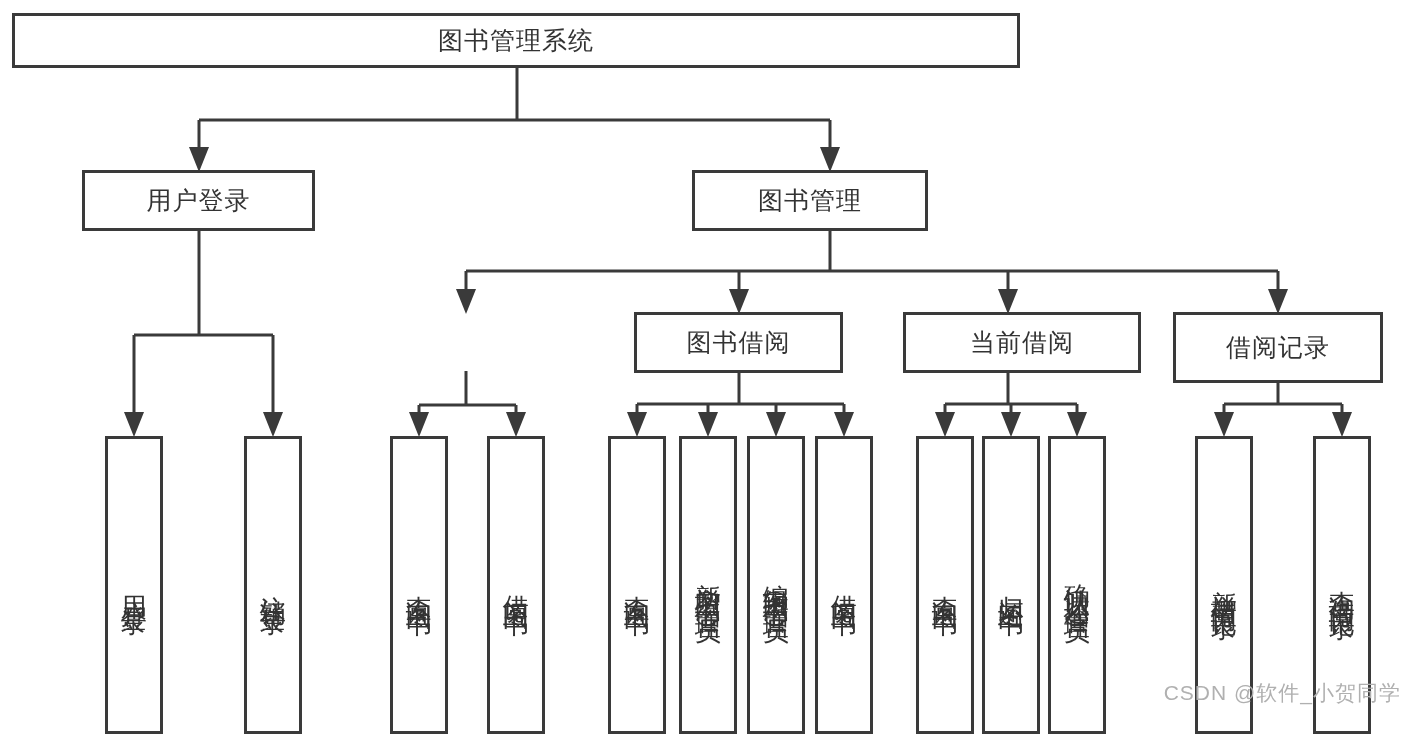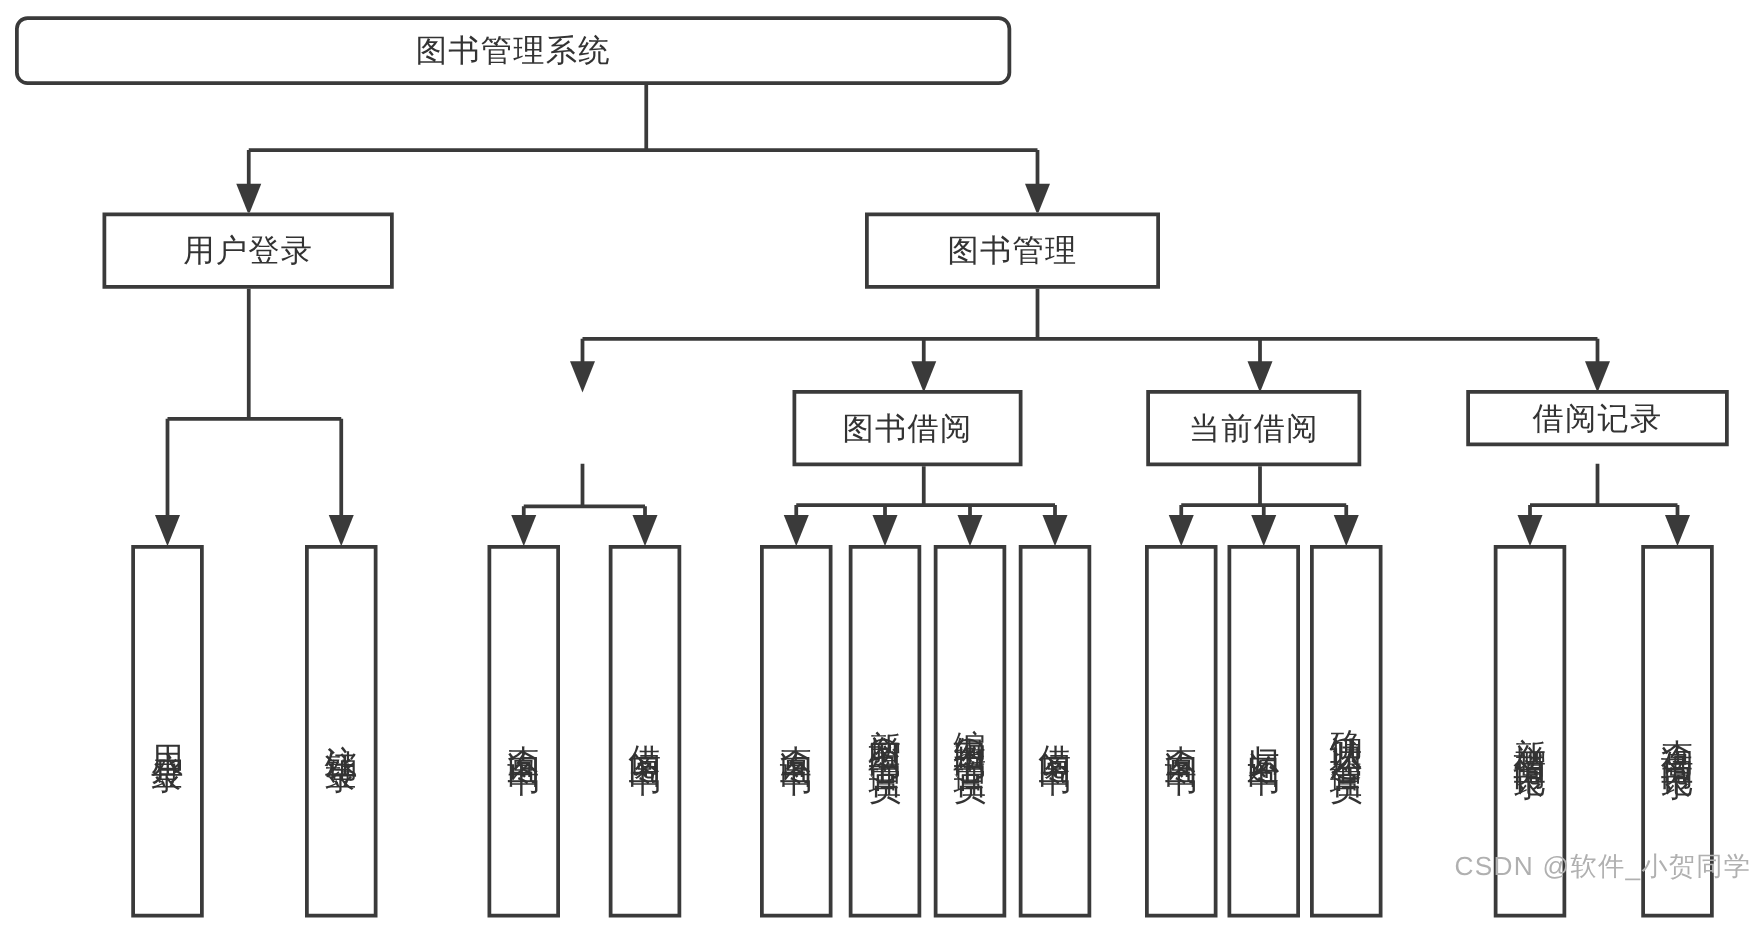--- a/index.html
+++ b/index.html
@@ -93,38 +93,38 @@
       <polygon points="766,412 786,412 776,437"></polygon>
       <polygon points="834,412 854,412 844,437"></polygon>
       <polygon points="935,412 955,412 945,437"></polygon>
       <polygon points="1001,412 1021,412 1011,437"></polygon>
       <polygon points="1067,412 1087,412 1077,437"></polygon>
       <polygon points="1214,412 1234,412 1224,437"></polygon>
       <polygon points="1332,412 1352,412 1342,437"></polygon>
     </g>
   </svg>
 
-  <div class="node" style="left:12px; top:13px; width:797px; height:55px;border-radius:10px;">
+  <div class="node" style="left:12px; top:13px; width:1008px; height:55px;">
     <span class="hlabel">图书管理系统</span>
   </div>
 
   <div class="node" style="left:82px; top:170px; width:233px; height:61px;">
     <span class="hlabel">用户登录</span>
   </div>
   <div class="node" style="left:672px; top:170px; width:236px; height:61px;margin-left:20px;">
     <span class="hlabel">图书管理</span>
   </div>
 
-  <div class="node" style="left:634px; top:312px; width:184px; height:61px;">
+  <div class="node" style="left:634px; top:312px; width:209px; height:61px;">
     <span class="hlabel">图书借阅</span>
   </div>
-  <div class="node" style="left:903px; top:312px; width:172px; height:61px;margin-left:14px;">
+  <div class="node" style="left:903px; top:312px; width:238px; height:61px;">
     <span class="hlabel">当前借阅</span>
   </div>
-  <div class="node" style="left:1173px; top:312px; width:210px; height:45px;">
+  <div class="node" style="left:1173px; top:312px; width:210px; height:71px;">
     <span class="hlabel">借阅记录</span>
   </div>
 
   <div class="node" style="left:105px; top:436px; width:58px; height:298px;">
     <span class="vtext">用户登录</span>
   </div>
   <div class="node" style="left:244px; top:436px; width:58px; height:298px;">
     <span class="vtext">注销登录</span>
   </div>
 

